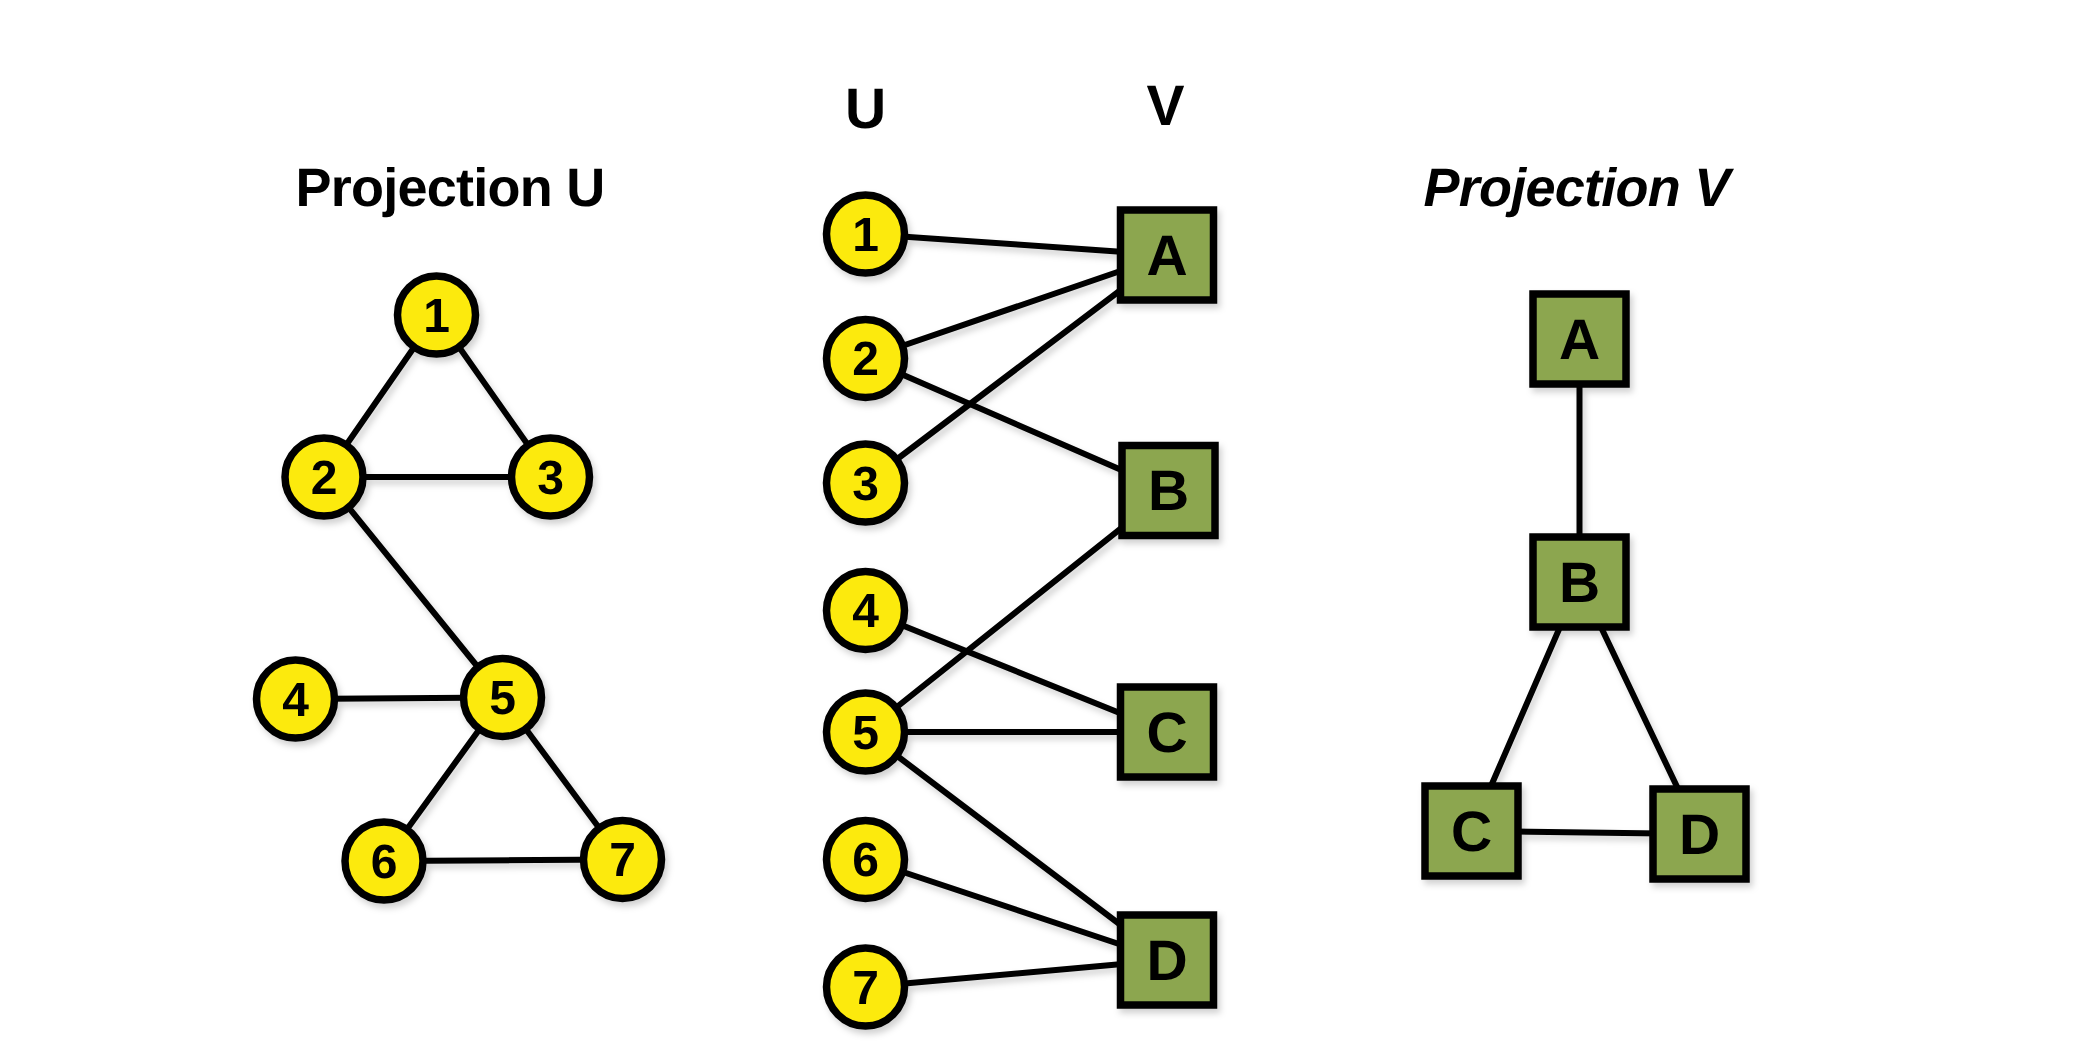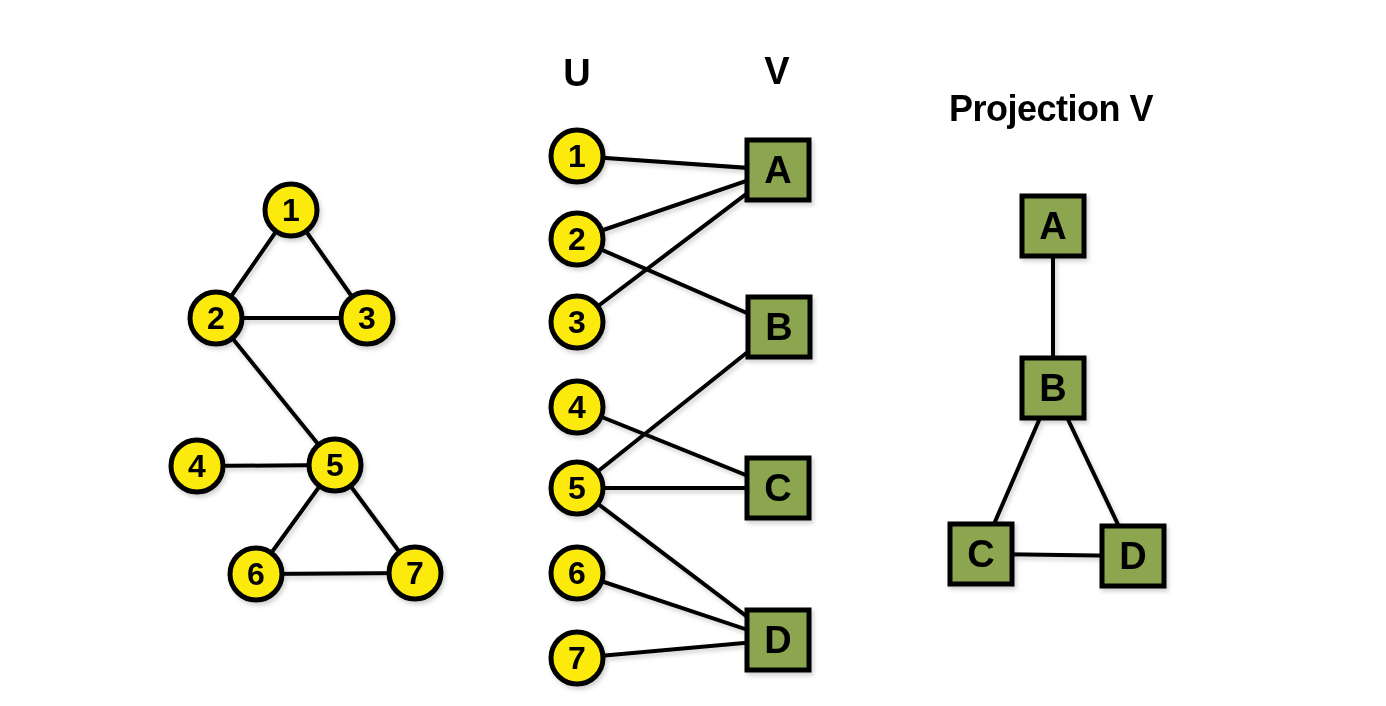--- a/index.html
+++ b/index.html
@@ -27,21 +27,21 @@
   }
   .col-header {
     position: absolute;
     text-align: center;
     font-weight: bold;
     font-size: 38px;
     color: #000000;
     white-space: nowrap;
   }
   #title-proj-u { left: 150px; top: 104px; width: 300px; }
-  #title-proj-v { left: 901px; top: 88px; width: 300px; }
+  #title-proj-v { left: 901px; top: 104px; width: 300px; font-style: italic; }
   #header-u { left: 527px; top: 52px; width: 100px; }
   #header-v { left: 727px; top: 50px; width: 100px; }
 </style>
 </head>
 <body>
 
 <div class="canvas">
   <svg id="graph-svg" width="1386" height="706" viewBox="0 0 1386 706">
       <line x1="291" y1="210" x2="216" y2="318" stroke="#000000" stroke-width="4" stroke-linecap="round"></line>
       <line x1="291" y1="210" x2="367" y2="318" stroke="#000000" stroke-width="4" stroke-linecap="round"></line>
@@ -147,16 +147,17 @@
       </g>
       <g>
         <rect x="950" y="524" width="62" height="60" fill="#8CA64F" stroke="#000000" stroke-width="5"></rect>
         <text x="981" y="554" dy="0.35em" text-anchor="middle" font-family="&quot;Liberation Sans&quot;, sans-serif" font-weight="bold" font-size="38" fill="#000000">C</text>
       </g>
       <g>
         <rect x="1102" y="526" width="62" height="60" fill="#8CA64F" stroke="#000000" stroke-width="5"></rect>
         <text x="1133" y="556" dy="0.35em" text-anchor="middle" font-family="&quot;Liberation Sans&quot;, sans-serif" font-weight="bold" font-size="38" fill="#000000">D</text>
       </g>
     </svg>
+  <div class="title" id="title-proj-u">Projection U</div>
   <div class="col-header" id="header-u">U</div>
   <div class="col-header" id="header-v">V</div>
   <div class="title" id="title-proj-v">Projection V</div>
 </div>
 
 </body></html>

